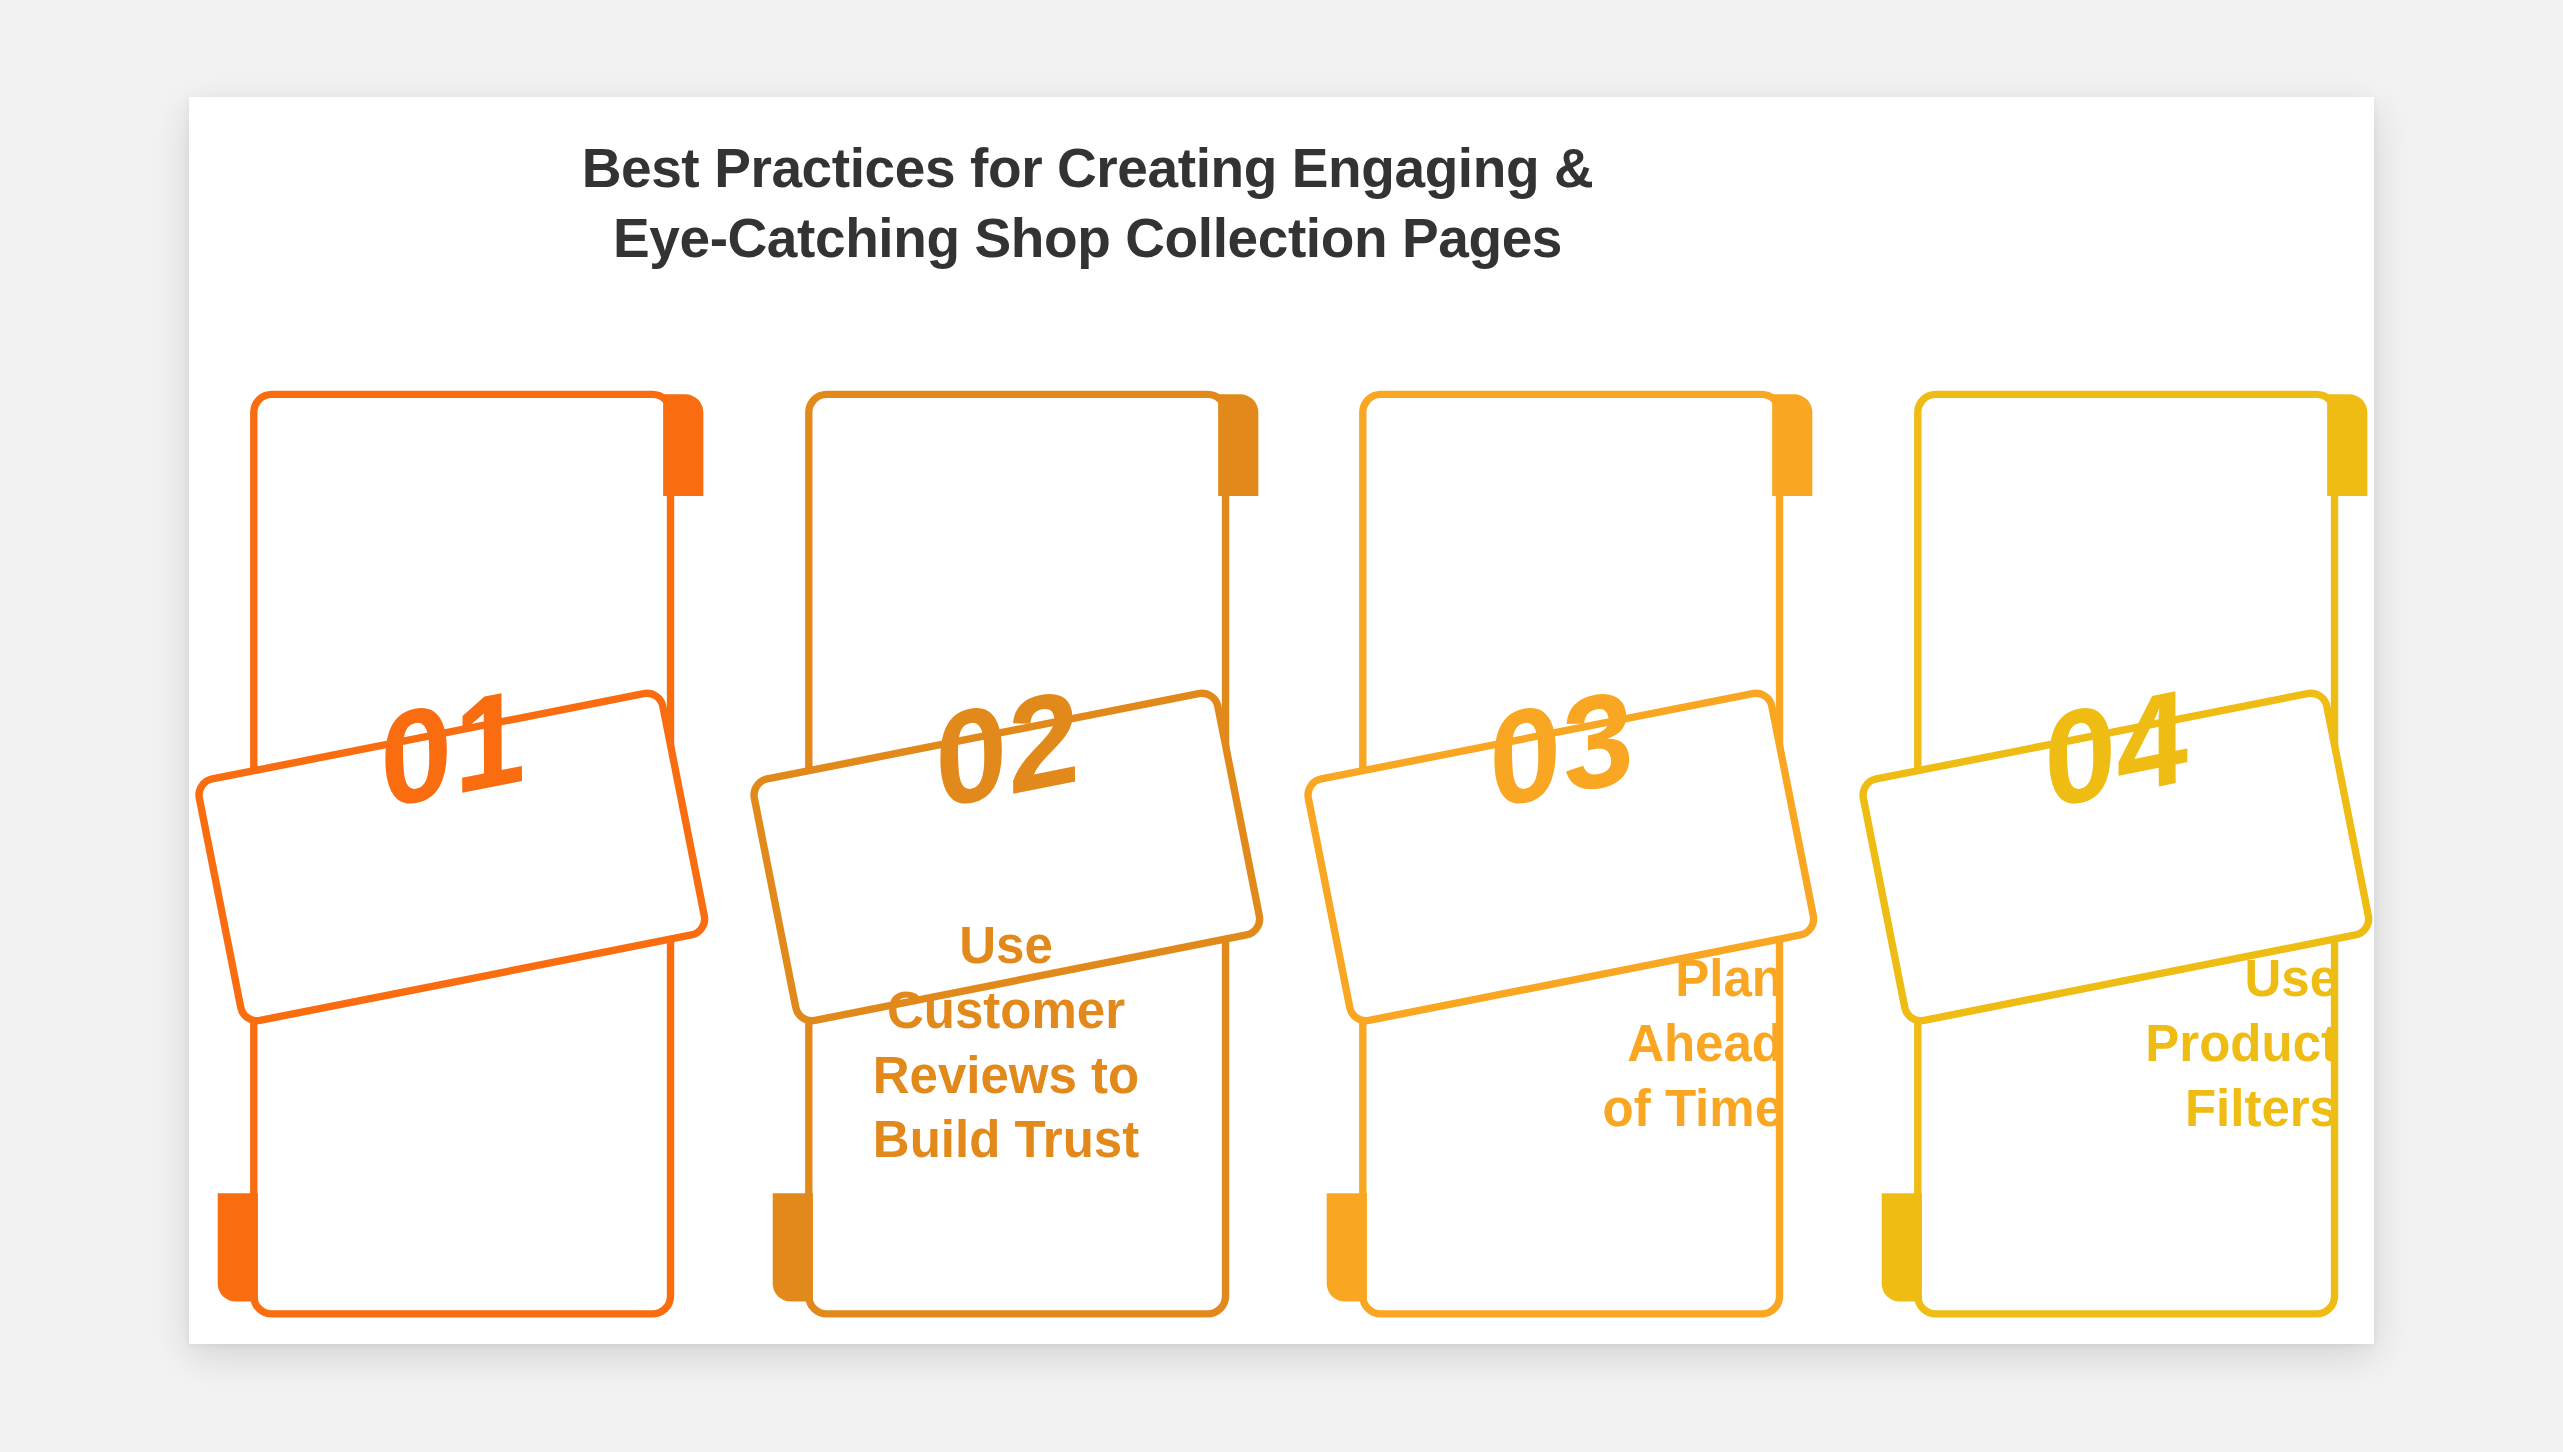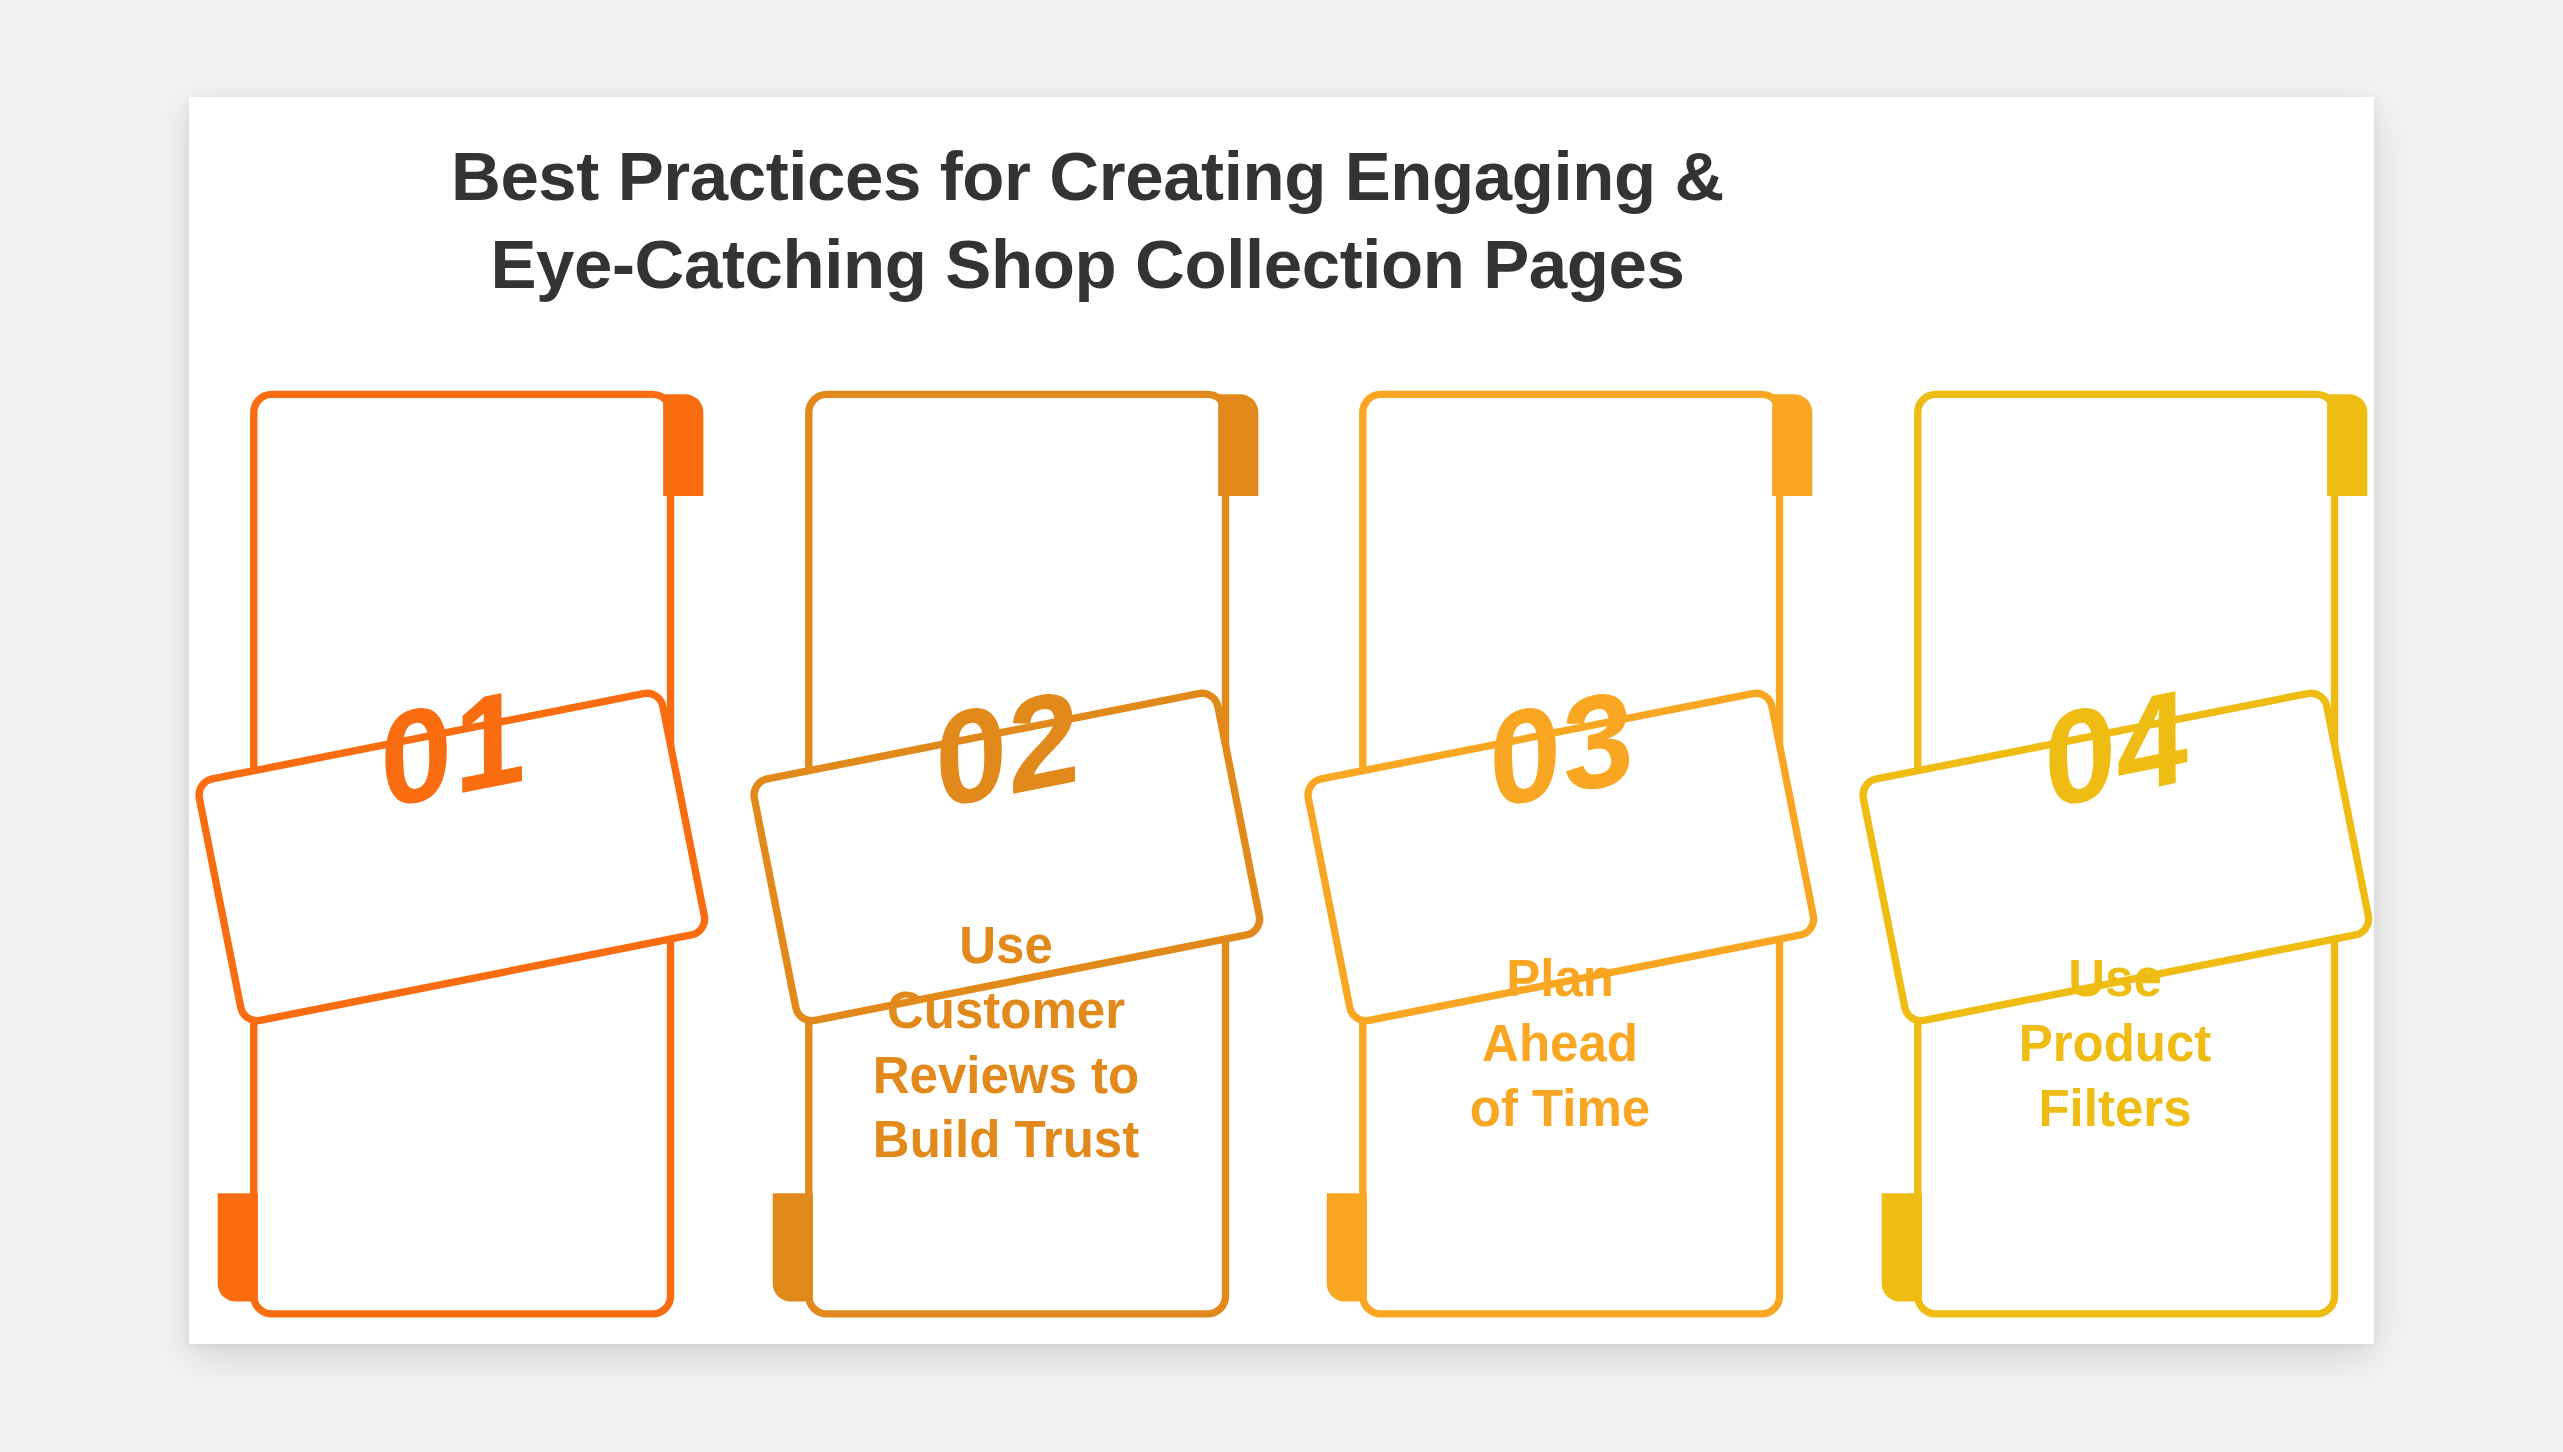--- a/index.html
+++ b/index.html
@@ -33,21 +33,21 @@
 
   
   .title {
     position: absolute;
     left: 189px;
     top: 133px;
     width: 1797px;
     text-align: center;
     color: #333333;
     font-weight: bold;
-    font-size: 69px;
+    font-size: 55px;
     line-height: 1.28;
     letter-spacing: -0.4px;
     white-space: pre-line;
   }
 
   
   .cards {
     position: absolute;
     left: 189px;
     top: 373px;
@@ -95,21 +95,21 @@
     position: absolute;
     left: 31px;
     width: 446px;
     text-align: center;
     font-size: 51px;
     font-weight: bold;
     line-height: 1.27;
     white-space: pre-line;
   }
   .cap-4line { top: 541px; }
-  .cap-3line { top: 574px; }
+  .cap-3line { top: 574px; text-align: right; }
 </style>
 </head>
 <body>
 
 <div class="stage">
 
   <div class="panel"></div>
 
   <div class="title">Best Practices for Creating Engaging &amp;
 Eye-Catching Shop Collection Pages</div>

